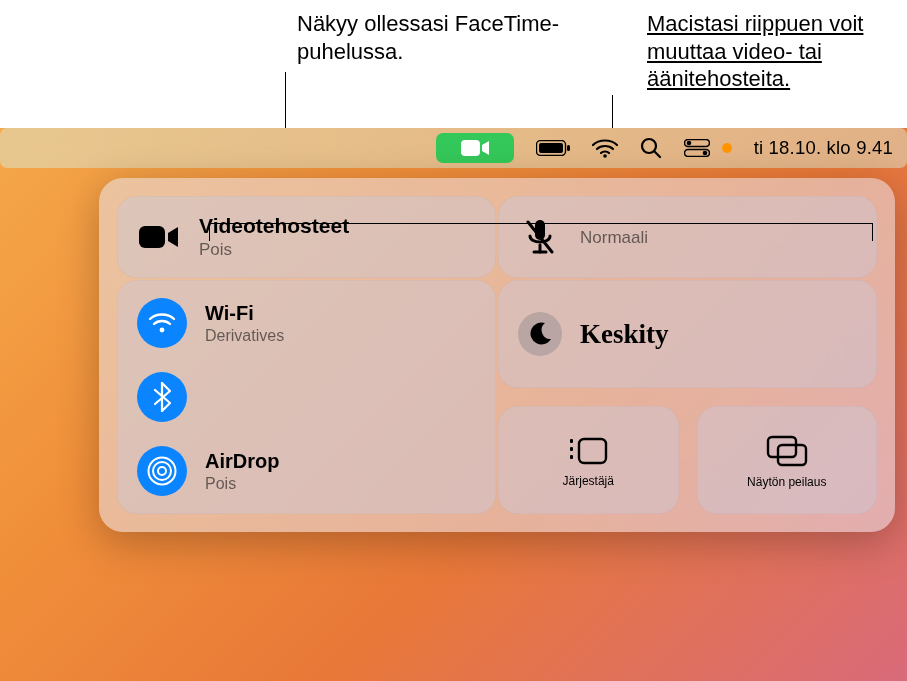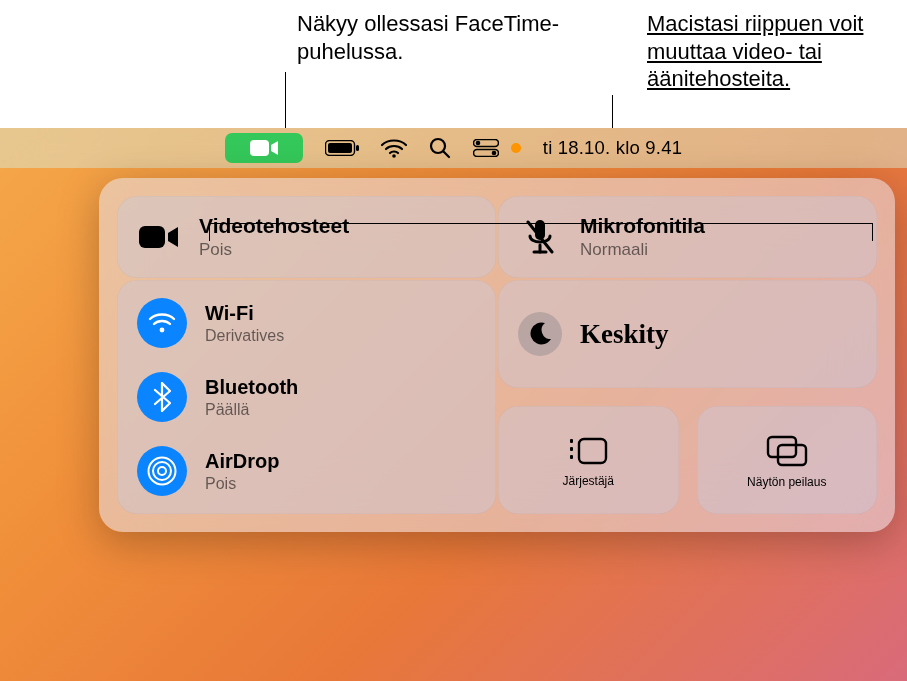--- a/index.html
+++ b/index.html
@@ -37,25 +37,26 @@
     background: linear-gradient(135deg, #f5a84a 0%, #f08f3a 30%, #e87838 60%, #d96a7a 100%);
   }
   .menubar {
     position: absolute;
     top: 0; left: 0; right: 0;
     height: 40px;
     background: rgba(220,225,200,0.55);
     backdrop-filter: blur(20px);
     display: flex;
     align-items: center;
-    justify-content: center;
+    justify-content: flex-end;
     padding: 0 14px;
     gap: 22px;
     font-size: 18px;
     color: #000;
+    border-radius: 7px;
   }
   .menubar .ft-pill {
     display: flex; align-items: center; justify-content: center;
     width: 78px; height: 30px;
     background: #34c759;
     border-radius: 7px;
   }
   .menubar svg { display: block; }
   .menubar .dot {
     width: 10px; height: 10px; border-radius: 50%;
@@ -189,21 +190,20 @@
       <div class="icon-slot">
         <svg width="34" height="38" viewBox="0 0 34 38">
             <rect x="12" y="2" width="10" height="20" rx="5" fill="#000"></rect>
             <path d="M7 18 C7 26 27 26 27 18" fill="none" stroke="#000" stroke-width="3" stroke-linecap="round"></path>
             <line x1="17" y1="27" x2="17" y2="34" stroke="#000" stroke-width="3" stroke-linecap="round"></line>
             <line x1="11" y1="34" x2="23" y2="34" stroke="#000" stroke-width="3" stroke-linecap="round"></line>
             <line x1="5" y1="4" x2="29" y2="34" stroke="#000" stroke-width="3" stroke-linecap="round"></line>
           </svg>
       </div>
       <div>
-        <div class="title">Mikrofonitila</div>
         <div class="sub">Normaali</div>
       </div>
     </div>
 
     <div class="panel conn-panel">
       <div class="conn-row">
         <div class="circle-icon circle-blue">
           <svg width="28" height="22" viewBox="0 0 28 22">
               <path d="M2 7 C8 1 20 1 26 7" fill="none" stroke="#fff" stroke-width="2.4" stroke-linecap="round"></path>
               <path d="M6 12 C10 8 18 8 22 12" fill="none" stroke="#fff" stroke-width="2.4" stroke-linecap="round"></path>
@@ -214,24 +214,20 @@
           <div class="title">Wi-Fi</div>
           <div class="sub">Derivatives</div>
         </div>
       </div>
       <div class="conn-row">
         <div class="circle-icon circle-blue">
           <svg width="18" height="30" viewBox="0 0 18 30">
               <path d="M9 1 V29 L17 21 L2 8 M9 1 L17 9 L2 22" fill="none" stroke="#fff" stroke-width="2.2" stroke-linejoin="round" stroke-linecap="round"></path>
             </svg>
         </div>
-        <div>
-          <div class="title">Bluetooth</div>
-          <div class="sub">Päällä</div>
-        </div>
       </div>
       <div class="conn-row">
         <div class="circle-icon circle-blue">
           <svg width="30" height="30" viewBox="0 0 30 30">
               <circle cx="15" cy="15" r="4" fill="none" stroke="#fff" stroke-width="2"></circle>
               <circle cx="15" cy="15" r="9" fill="none" stroke="#fff" stroke-width="2"></circle>
               <circle cx="15" cy="15" r="13.5" fill="none" stroke="#fff" stroke-width="2"></circle>
             </svg>
         </div>
         <div>

